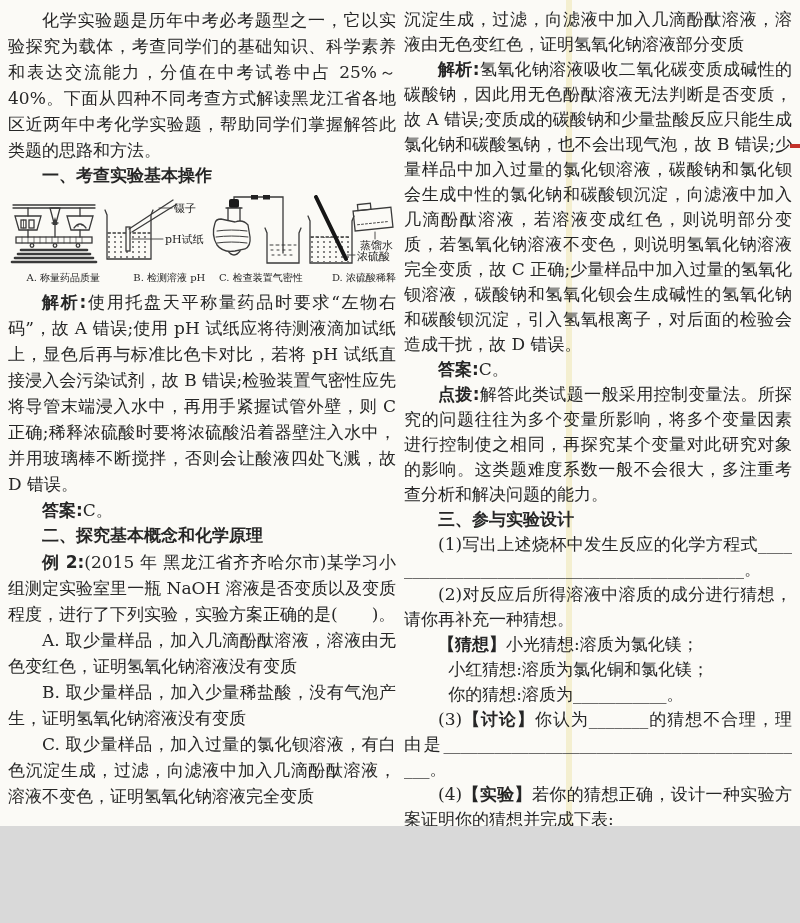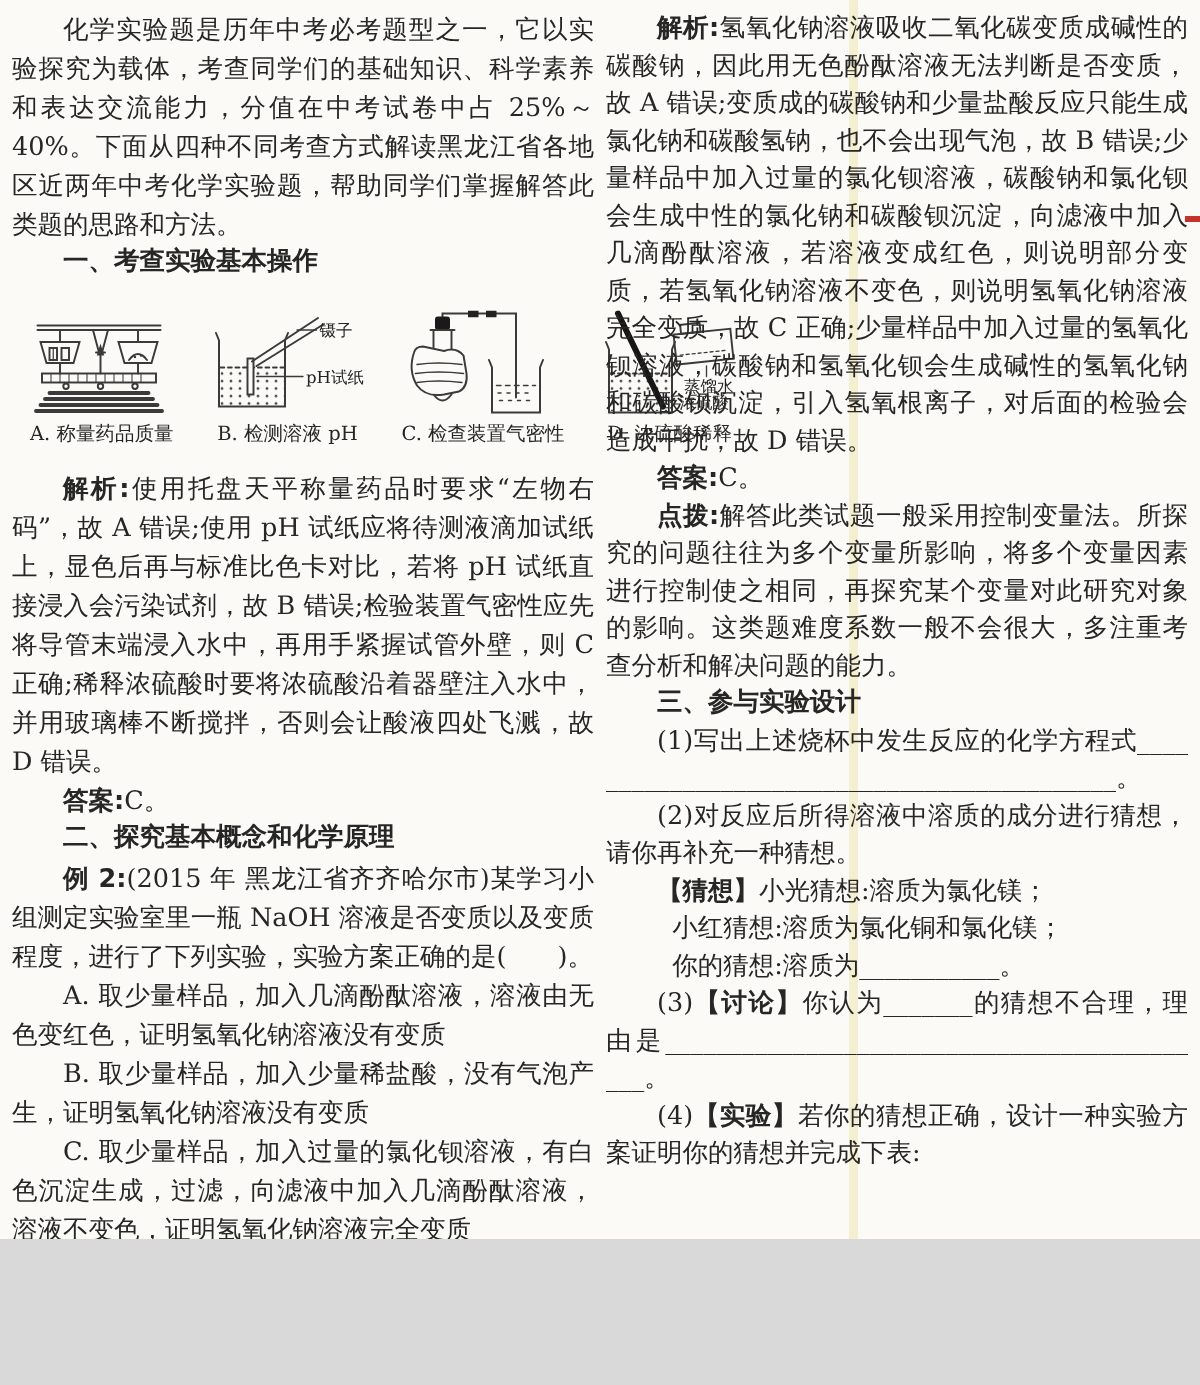--- a/index.html
+++ b/index.html
@@ -11,26 +11,26 @@
   .scan-streak{position:absolute;top:0;bottom:0;left:566px;width:6px;
     background:rgba(228,214,118,0.30);pointer-events:none;}
   .red-mark{position:absolute;right:0;top:144px;width:10px;height:4px;background:#c4332b;}
   .col{position:absolute;top:7px;width:388px;text-align:justify;}
   .col-left{left:8px;font-size:17px;line-height:26px;}
   .col-right{left:404px;font-size:17px;line-height:25px;}
   p{margin:0;}
   .ind{text-indent:2em;}
   .ind25{text-indent:2.6em;}
   .heading{font-weight:bold;text-indent:2em;
-    font-family:Liberation Mono, monospace;}
+    font-family:Liberation Serif, serif;}
   .lbl{font-weight:bold;font-family:"DejaVu Sans","Liberation Sans",sans-serif;}
   .figrow{display:flex;justify-content:space-between;align-items:flex-end;
     margin:6px 0 3px 0;}
-  figure{margin:12px;text-align:center;}
-  figcaption{font-size:13px;line-height:17px;margin-top:2px;white-space:nowrap;}
+  figure{margin:0;text-align:right;}
+  figcaption{font-size:10px;line-height:17px;margin-top:2px;white-space:nowrap;}
   svg{display:block;}
   svg text{font-family:"DejaVu Serif","Liberation Serif",serif;fill:#222;}
   .blankwrap{word-break:break-all;}
 </style>
 </head>
 <body>
 
 <div class="page">
   <div class="scan-streak"></div>
   <div class="red-mark"></div>
@@ -151,20 +151,21 @@
     <p class="ind"><span class="lbl">答案:</span><span>C。</span></p>
     <p class="heading">二、探究基本概念和化学原理</p>
     <p class="ind"><span class="lbl">例 2:</span><span>(2015 年 黑龙江省齐齐哈尔市)某学习小组测定实验室里一瓶 NaOH 溶液是否变质以及变质程度，进行了下列实验，实验方案正确的是(　　)。</span></p>
     <p class="ind">A. 取少量样品，加入几滴酚酞溶液，溶液由无色变红色，证明氢氧化钠溶液没有变质</p>
     <p class="ind">B. 取少量样品，加入少量稀盐酸，没有气泡产生，证明氢氧化钠溶液没有变质</p>
     <p class="ind">C. 取少量样品，加入过量的氯化钡溶液，有白色沉淀生成，过滤，向滤液中加入几滴酚酞溶液，溶液不变色，证明氢氧化钠溶液完全变质</p>
 
   </div>
 
   <div class="col col-right">
+    <p>沉淀生成，过滤，向滤液中加入几滴酚酞溶液，溶液由无色变红色，证明氢氧化钠溶液部分变质</p>
     <p class="ind"><span class="lbl">解析:</span><span>氢氧化钠溶液吸收二氧化碳变质成碱性的碳酸钠，因此用无色酚酞溶液无法判断是否变质，故 A 错误;变质成的碳酸钠和少量盐酸反应只能生成氯化钠和碳酸氢钠，也不会出现气泡，故 B 错误;少量样品中加入过量的氯化钡溶液，碳酸钠和氯化钡会生成中性的氯化钠和碳酸钡沉淀，向滤液中加入几滴酚酞溶液，若溶液变成红色，则说明部分变质，若氢氧化钠溶液不变色，则说明氢氧化钠溶液完全变质，故 C 正确;少量样品中加入过量的氢氧化钡溶液，碳酸钠和氢氧化钡会生成碱性的氢氧化钠和碳酸钡沉淀，引入氢氧根离子，对后面的检验会造成干扰，故 D 错误。</span></p>
     <p class="ind"><span class="lbl">答案:</span><span>C。</span></p>
     <p class="ind"><span class="lbl">点拨:</span><span>解答此类试题一般采用控制变量法。所探究的问题往往为多个变量所影响，将多个变量因素进行控制使之相同，再探究某个变量对此研究对象的影响。这类题难度系数一般不会很大，多注重考查分析和解决问题的能力。</span></p>
     <p class="heading">三、参与实验设计</p>
     <p class="ind blankwrap">(1)写出上述烧杯中发生反应的化学方程式____________________________________________。</p>
     <p class="ind">(2)对反应后所得溶液中溶质的成分进行猜想，请你再补充一种猜想。</p>
     <p class="ind"><span class="lbl">【猜想】</span><span>小光猜想:溶质为氯化镁；</span></p>
     <p class="ind25">小红猜想:溶质为氯化铜和氯化镁；</p>
     <p class="ind25">你的猜想:溶质为___________。</p>
     <p class="ind blankwrap"><span>(3)</span><span class="lbl">【讨论】</span><span>你认为_______的猜想不合理，理由是____________________________________________。</span></p>

